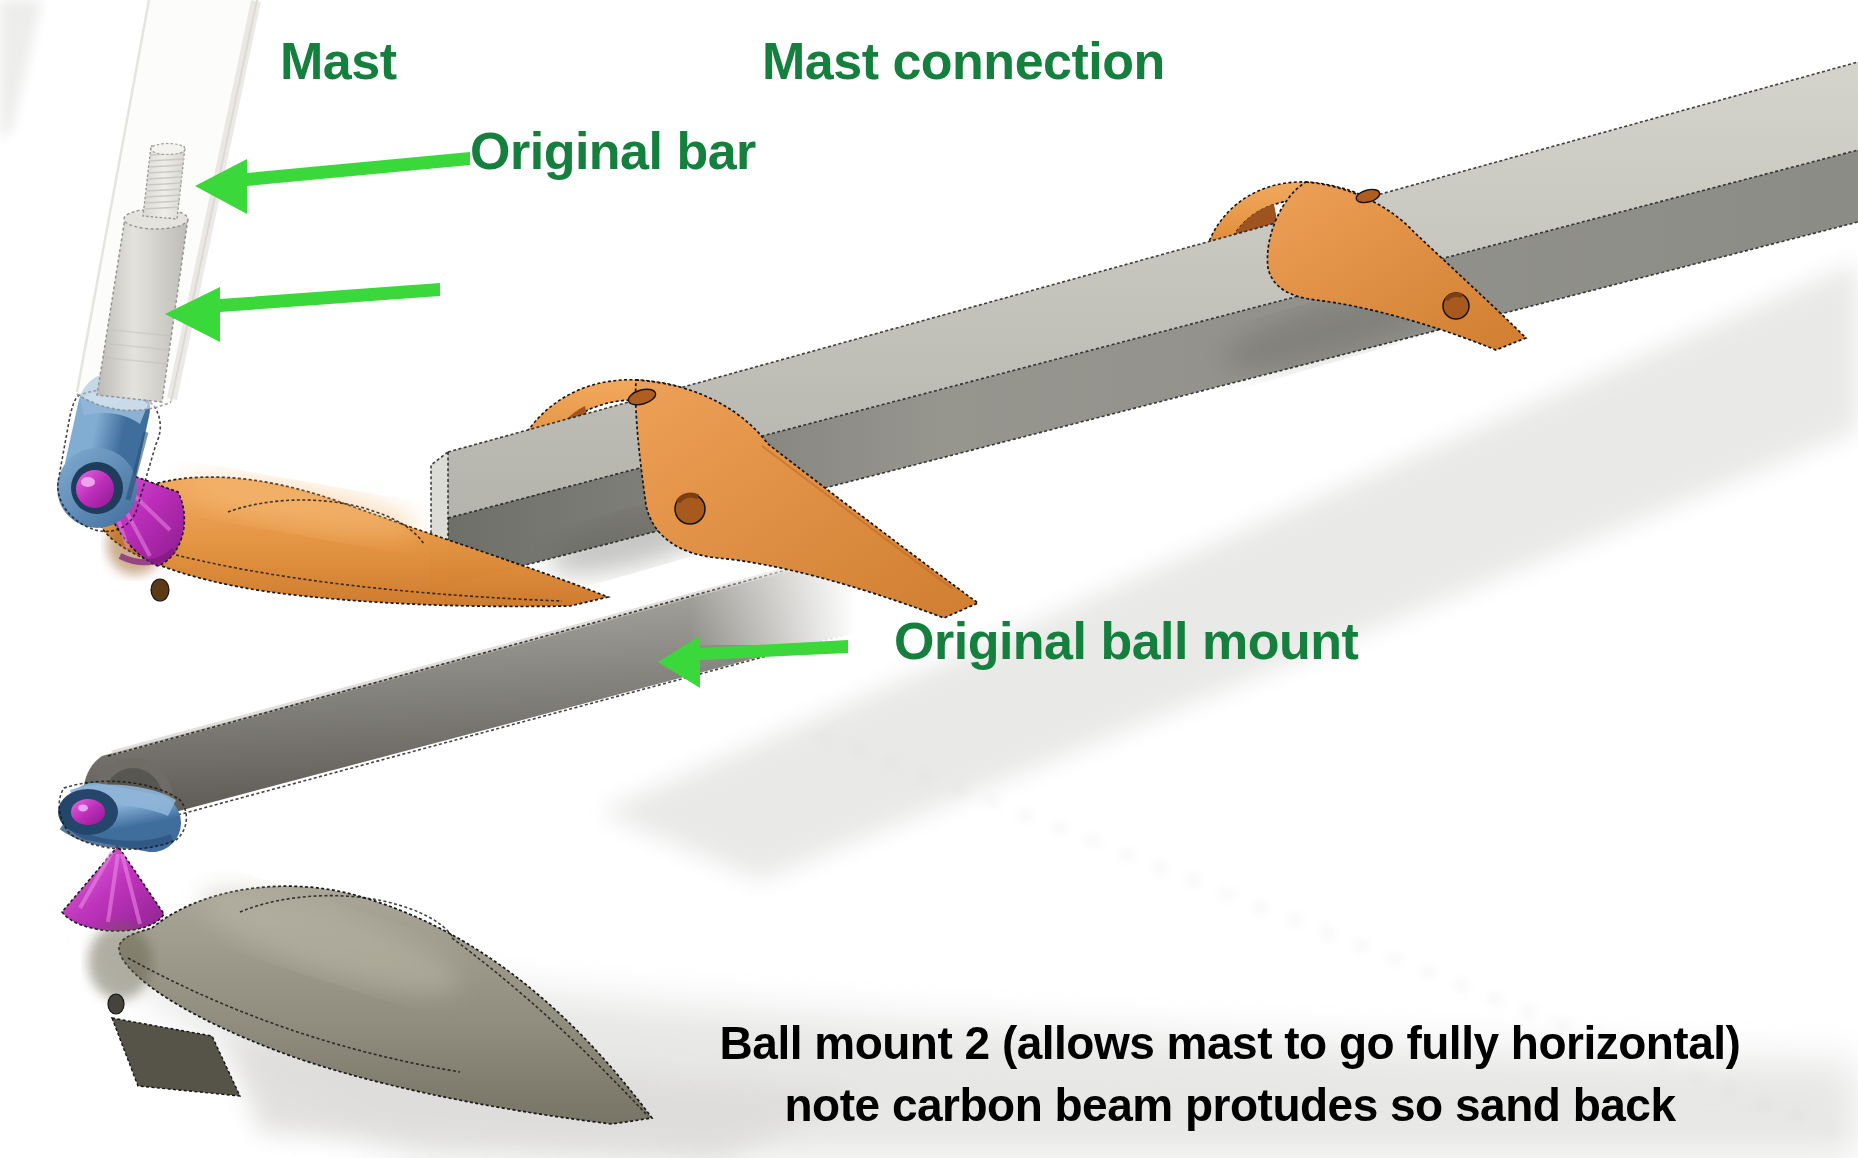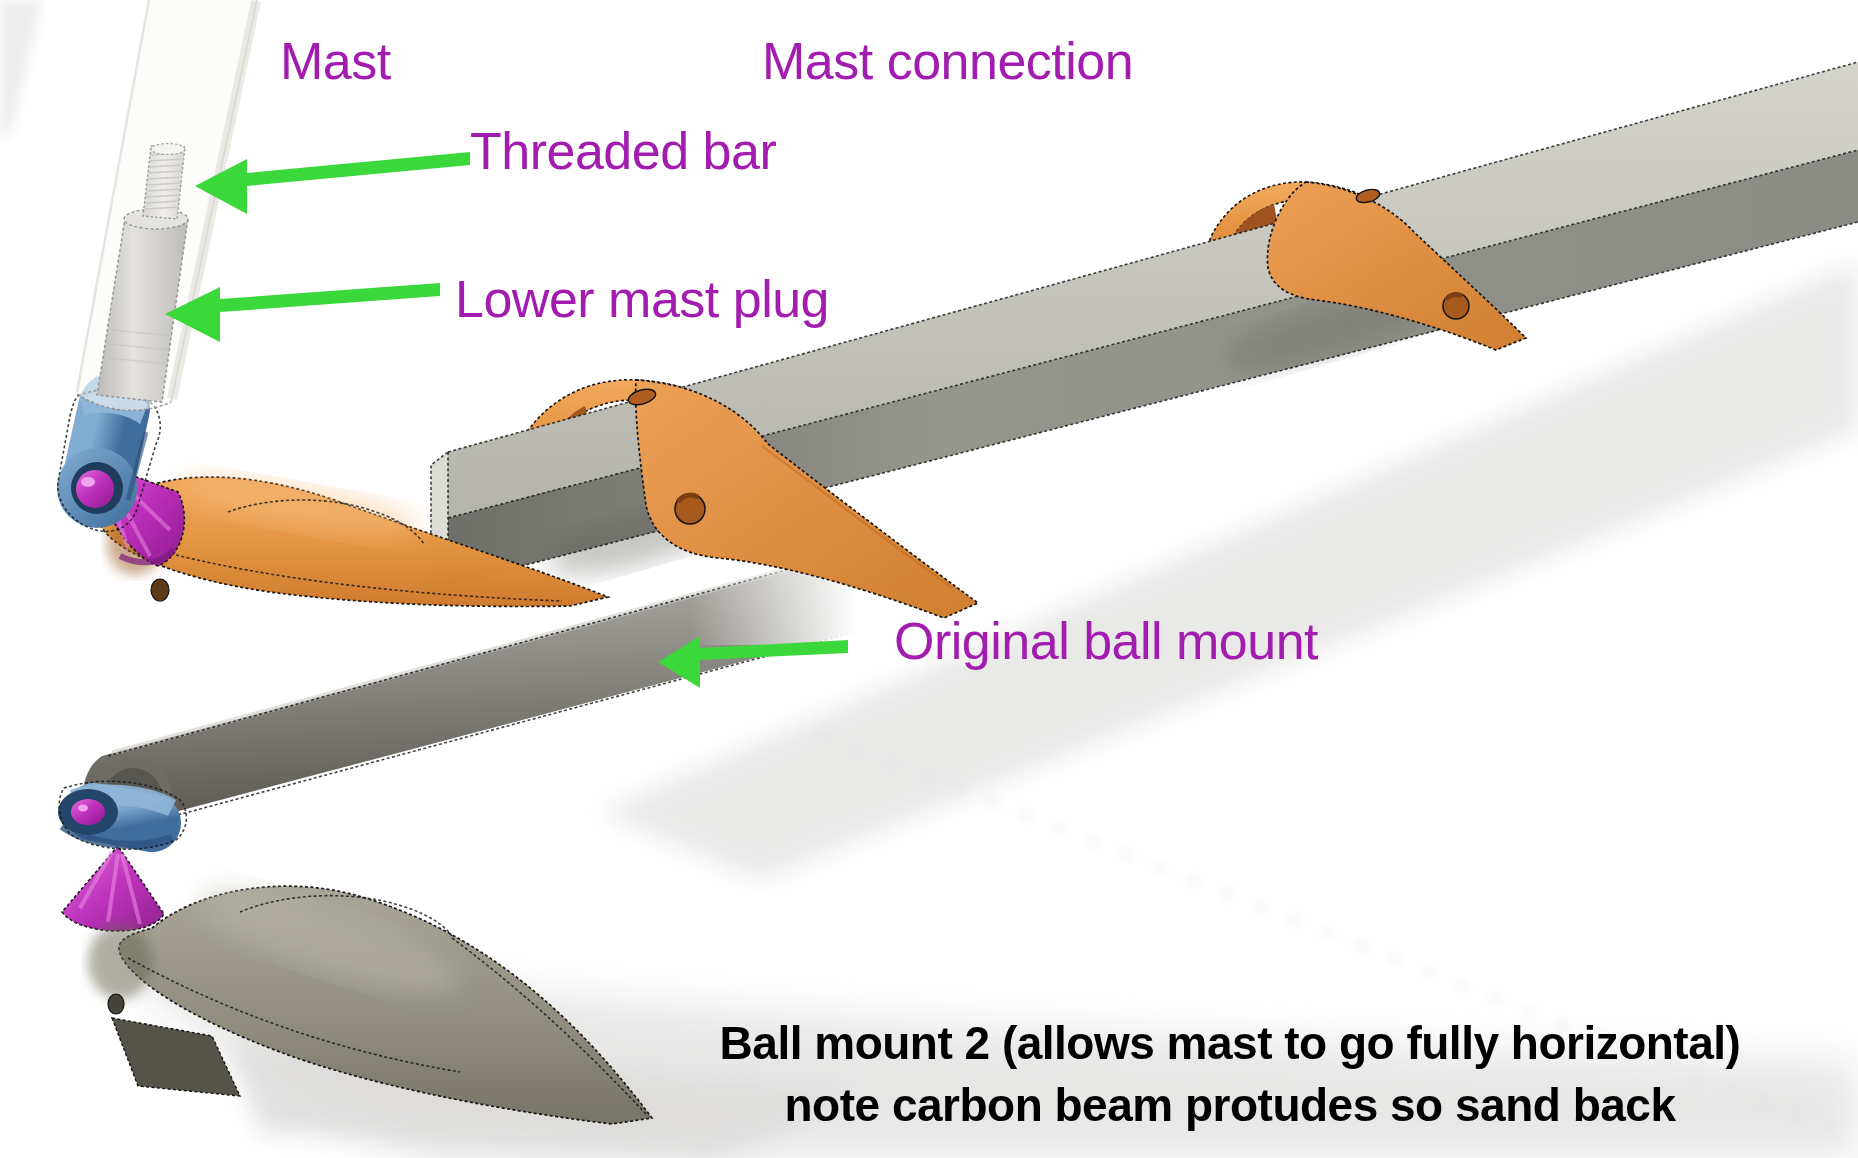--- a/index.html
+++ b/index.html
@@ -1,19 +1,19 @@
 <!DOCTYPE html>
 <html><head>
 <meta charset="utf-8">
 <style>
   html,body{margin:0;padding:0;background:#fff;}
   #canvas{position:relative;width:1858px;height:1158px;background:#ffffff;overflow:hidden;
           font-family:"Liberation Sans",sans-serif;}
   #canvas svg{position:absolute;left:0;top:0;}
-  .label{position:absolute;font-weight:400;font-size:52px;line-height:1.05;color:#a21caf;
+  .label{position:absolute;font-weight:700;font-size:52px;line-height:1.05;color:#15803d;
          white-space:nowrap;letter-spacing:-0.5px;}
   .label-block{position:absolute;left:520px;top:1012px;width:1420px;text-align:center;
          font-weight:700;font-size:46px;line-height:62px;color:#000;letter-spacing:-0.5px;}
   .cadedge{fill:none;stroke:#141414;stroke-width:1.6;stroke-dasharray:3 2.4;opacity:.8;}
 </style>
 </head>
 <body>
 
 <div id="canvas">
 
@@ -209,20 +209,19 @@
 
   <g fill="#3bd83b">
     <polygon points="195,186 247,159 247,173 470,152 470,165 247,186 247,214"></polygon>
     <polygon points="165,314 220,287 220,299 440,283 440,296 220,312 220,342"></polygon>
     <polygon points="658,662 700,636 700,648 848,640 848,653 700,660 700,688"></polygon>
   </g>
 </svg>
 
   <div class="label" style="left:280px;top:34px;">Mast</div>
   <div class="label" style="left:762px;top:34px;">Mast connection</div>
-  <div class="label" style="left:470px;top:124px;">Threaded bar</div>
-  <div class="label" style="left:455px;top:272px;">Lower mast plug</div>
+  <div class="label" style="left:470px;top:124px;">Original bar</div>
   <div class="label" style="left:862px;top:614px;margin-left:32px;">Original ball mount</div>
   <div class="label-block">
     <div>Ball mount 2 (allows mast to go fully horizontal)</div>
     <div>note carbon beam protudes so sand back</div>
   </div>
 </div>
 
 </body></html>

